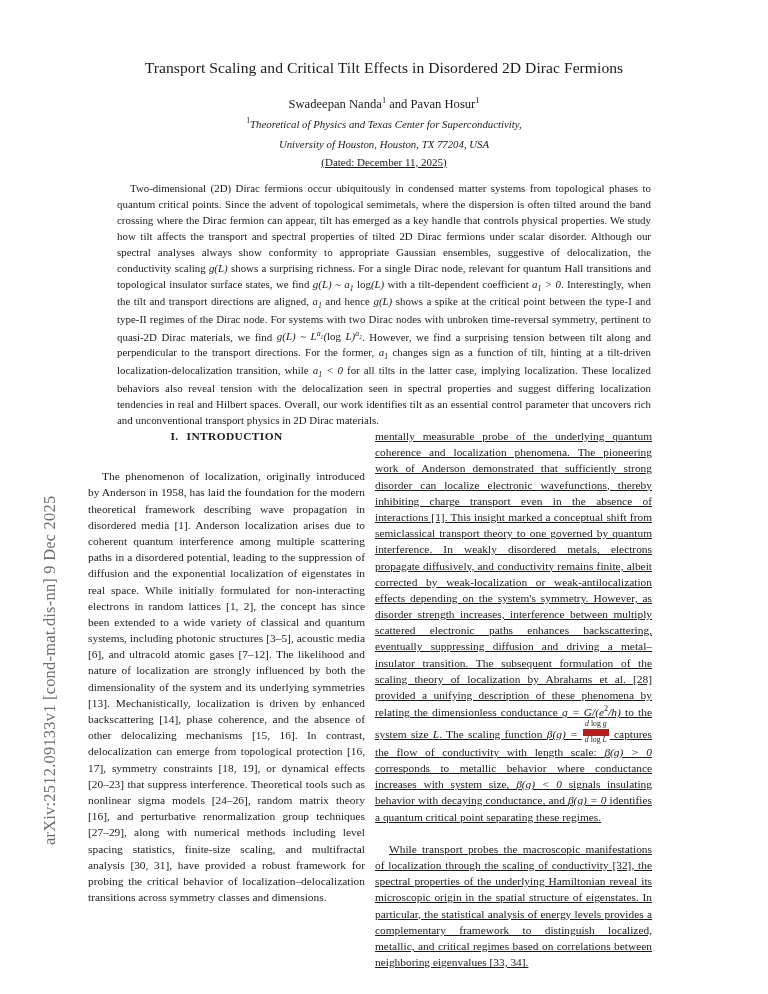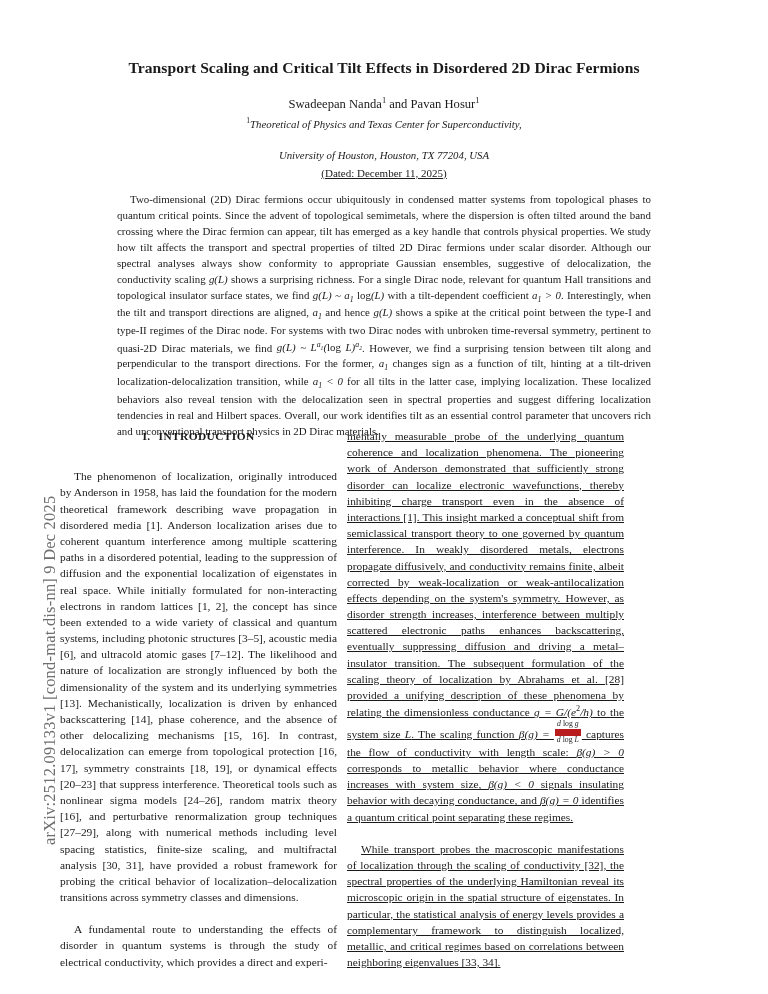--- a/index.html
+++ b/index.html
@@ -47,21 +47,21 @@
     width: 768px;
     height: 994px;
   }
 
   
   #title-block {
     padding-top: 58px;
   }
   #paper-title {
     font-size: 15.6px;
-    font-weight: bold;
+    font-weight: normal;
     text-align: center;
     line-height: 1.3;
     letter-spacing: 0.05px;
     margin: 0 70px;
   }
   #authors {
     margin-top: 18px;
     text-align: center;
     font-size: 12.6px;
   }
@@ -75,21 +75,21 @@
     font-style: italic;
     line-height: 1.42;
     margin-top: 4px;
   }
   .affiliation .sup {
     font-size: 7.6px;
     vertical-align: super;
     font-style: normal;
   }
   .affiliation-line2 {
-    margin-top: 16px;
+    margin-top: 5px;
   }
   #date-line {
     text-align: center;
     font-size: 11px;
     margin-top: 3px;
     text-decoration: underline;
   }
 
   
   #abstract {
@@ -106,20 +106,21 @@
   }
 
   
   #columns {
     position: absolute;
     left: 0;
     top: 428px;
     width: 624px;
     display: flex;
     gap: 0;
+    padding-left: 28px;
   }
   .column {
     width: 320px;
     font-size: 11.4px;
     line-height: 1.42;
     text-align: justify;
     text-justify: inter-word;
   }
   .column.left  { margin-left: 60px; }
   .column.right { margin-left: 10px; text-decoration: underline; }
@@ -208,21 +209,20 @@
     <p><span>Two-dimensional (2D) Dirac fermions occur ubiquitously in condensed matter systems from topological phases to quantum critical points. Since the advent of topological semimetals, where the dispersion is often tilted around the band crossing where the Dirac fermion can appear, tilt has emerged as a key handle that controls physical properties. We study how tilt affects the transport and spectral properties of tilted 2D Dirac fermions under scalar disorder. Although our spectral analyses always show conformity to appropriate Gaussian ensembles, suggestive of delocalization, the conductivity scaling </span><span class="math">g(L)</span><span> shows a surprising richness. For a single Dirac node, relevant for quantum Hall transitions and topological insulator surface states, we find </span><span class="math">g(L) ~ a<span class="sub">1</span> <span class="mathup">log</span>(L)</span><span> with a tilt-dependent coefficient </span><span class="math">a<span class="sub">1</span> &gt; 0</span><span>. Interestingly, when the tilt and transport directions are aligned, </span><span class="math">a<span class="sub">1</span></span><span> and hence </span><span class="math">g(L)</span><span> shows a spike at the critical point between the type-I and type-II regimes of the Dirac node. For systems with two Dirac nodes with unbroken time-reversal symmetry, pertinent to quasi-2D Dirac materials, we find </span><span class="math">g(L) ~ L<span class="sup-m">a<span class="sub">1</span></span>(<span class="mathup">log</span> L)<span class="sup-m">a<span class="sub">2</span></span></span><span>. However, we find a surprising tension between tilt along and perpendicular to the transport directions. For the former, </span><span class="math">a<span class="sub">1</span></span><span> changes sign as a function of tilt, hinting at a tilt-driven localization-delocalization transition, while </span><span class="math">a<span class="sub">1</span> &lt; 0</span><span> for all tilts in the latter case, implying localization. These localized behaviors also reveal tension with the delocalization seen in spectral properties and suggest differing localization tendencies in real and Hilbert spaces. Overall, our work identifies tilt as an essential control parameter that uncovers rich and unconventional transport physics in 2D Dirac materials.</span></p>
   </div>
 
   <div id="columns">
 
     <div class="column left">
       <div id="section-heading">
         <span class="num">I.</span><span>INTRODUCTION</span>
       </div>
       <p>The phenomenon of localization, originally introduced by Anderson in 1958, has laid the foundation for the modern theoretical framework describing wave propagation in disordered media [1]. Anderson localization arises due to coherent quantum interference among multiple scattering paths in a disordered potential, leading to the suppression of diffusion and the exponential localization of eigenstates in real space. While initially formulated for non-interacting electrons in random lattices [1, 2], the concept has since been extended to a wide variety of classical and quantum systems, including photonic structures [3–5], acoustic media [6], and ultracold atomic gases [7–12]. The likelihood and nature of localization are strongly influenced by both the dimensionality of the system and its underlying symmetries [13]. Mechanistically, localization is driven by enhanced backscattering [14], phase coherence, and the absence of other delocalizing mechanisms [15, 16]. In contrast, delocalization can emerge from topological protection [16, 17], symmetry constraints [18, 19], or dynamical effects [20–23] that suppress interference. Theoretical tools such as nonlinear sigma models [24–26], random matrix theory [16], and perturbative renormalization group techniques [27–29], along with numerical methods including level spacing statistics, finite-size scaling, and multifractal analysis [30, 31], have provided a robust framework for probing the critical behavior of localization–delocalization transitions across symmetry classes and dimensions.</p>
-      <p>A fundamental route to understanding the effects of disorder in quantum systems is through the study of electrical conductivity, which provides a direct and experi-</p>
     </div>
 
     <div class="column right">
       <p class="cont"><span>mentally measurable probe of the underlying quantum coherence and localization phenomena. The pioneering work of Anderson demonstrated that sufficiently strong disorder can localize electronic wavefunctions, thereby inhibiting charge transport even in the absence of interactions [1]. This insight marked a conceptual shift from semiclassical transport theory to one governed by quantum interference. In weakly disordered metals, electrons propagate diffusively, and conductivity remains finite, albeit corrected by weak-localization or weak-antilocalization effects depending on the system's symmetry. However, as disorder strength increases, interference between multiply scattered electronic paths enhances backscattering, eventually suppressing diffusion and driving a metal–insulator transition. The subsequent formulation of the scaling theory of localization by Abrahams et al. [28] provided a unifying description of these phenomena by relating the dimensionless conductance </span><span class="math">g = G/(e<span class="sup-m"><span class="mathup">2</span></span>/h)</span><span> to the system size </span><span class="math">L</span><span>. The scaling function </span><span class="math">β(g) = <span class="frac"><span class="num-part"><span class="math">d <span class="mathup">log</span> g</span></span><span class="den-part"><span class="math">d <span class="mathup">log</span> L</span></span></span></span><span> captures the flow of conductivity with length scale: </span><span class="math">β(g) &gt; 0</span><span> corresponds to metallic behavior where conductance increases with system size, </span><span class="math">β(g) &lt; 0</span><span> signals insulating behavior with decaying conductance, and </span><span class="math">β(g) = 0</span><span> identifies a quantum critical point separating these regimes.</span></p>
       <p>While transport probes the macroscopic manifestations of localization through the scaling of conductivity [32], the spectral properties of the underlying Hamiltonian reveal its microscopic origin in the spatial structure of eigenstates. In particular, the statistical analysis of energy levels provides a complementary framework to distinguish localized, metallic, and critical regimes based on correlations between neighboring eigenvalues [33, 34].</p>
     </div>
 
   </div>
 
 </div>

